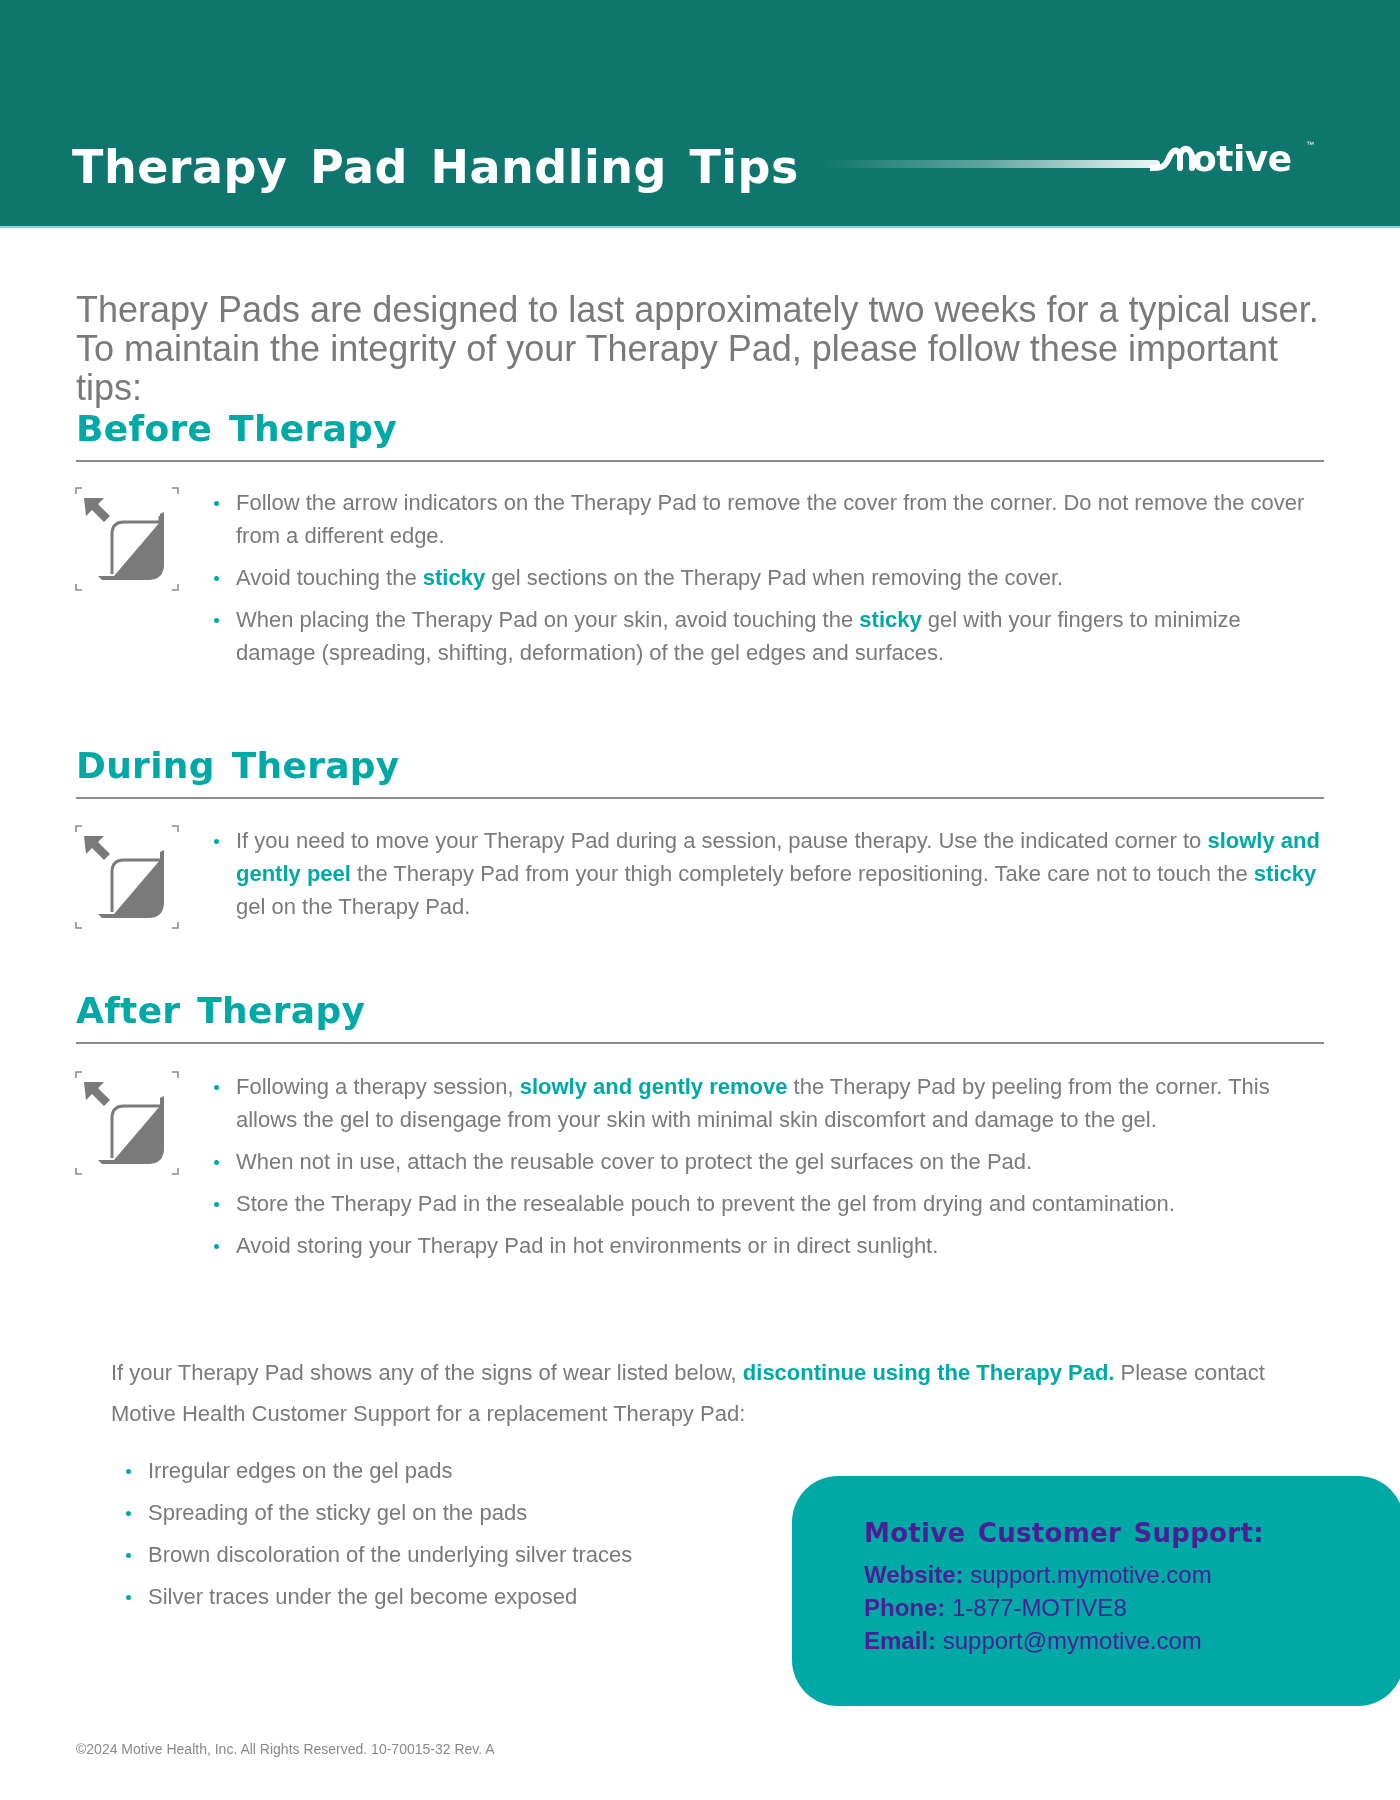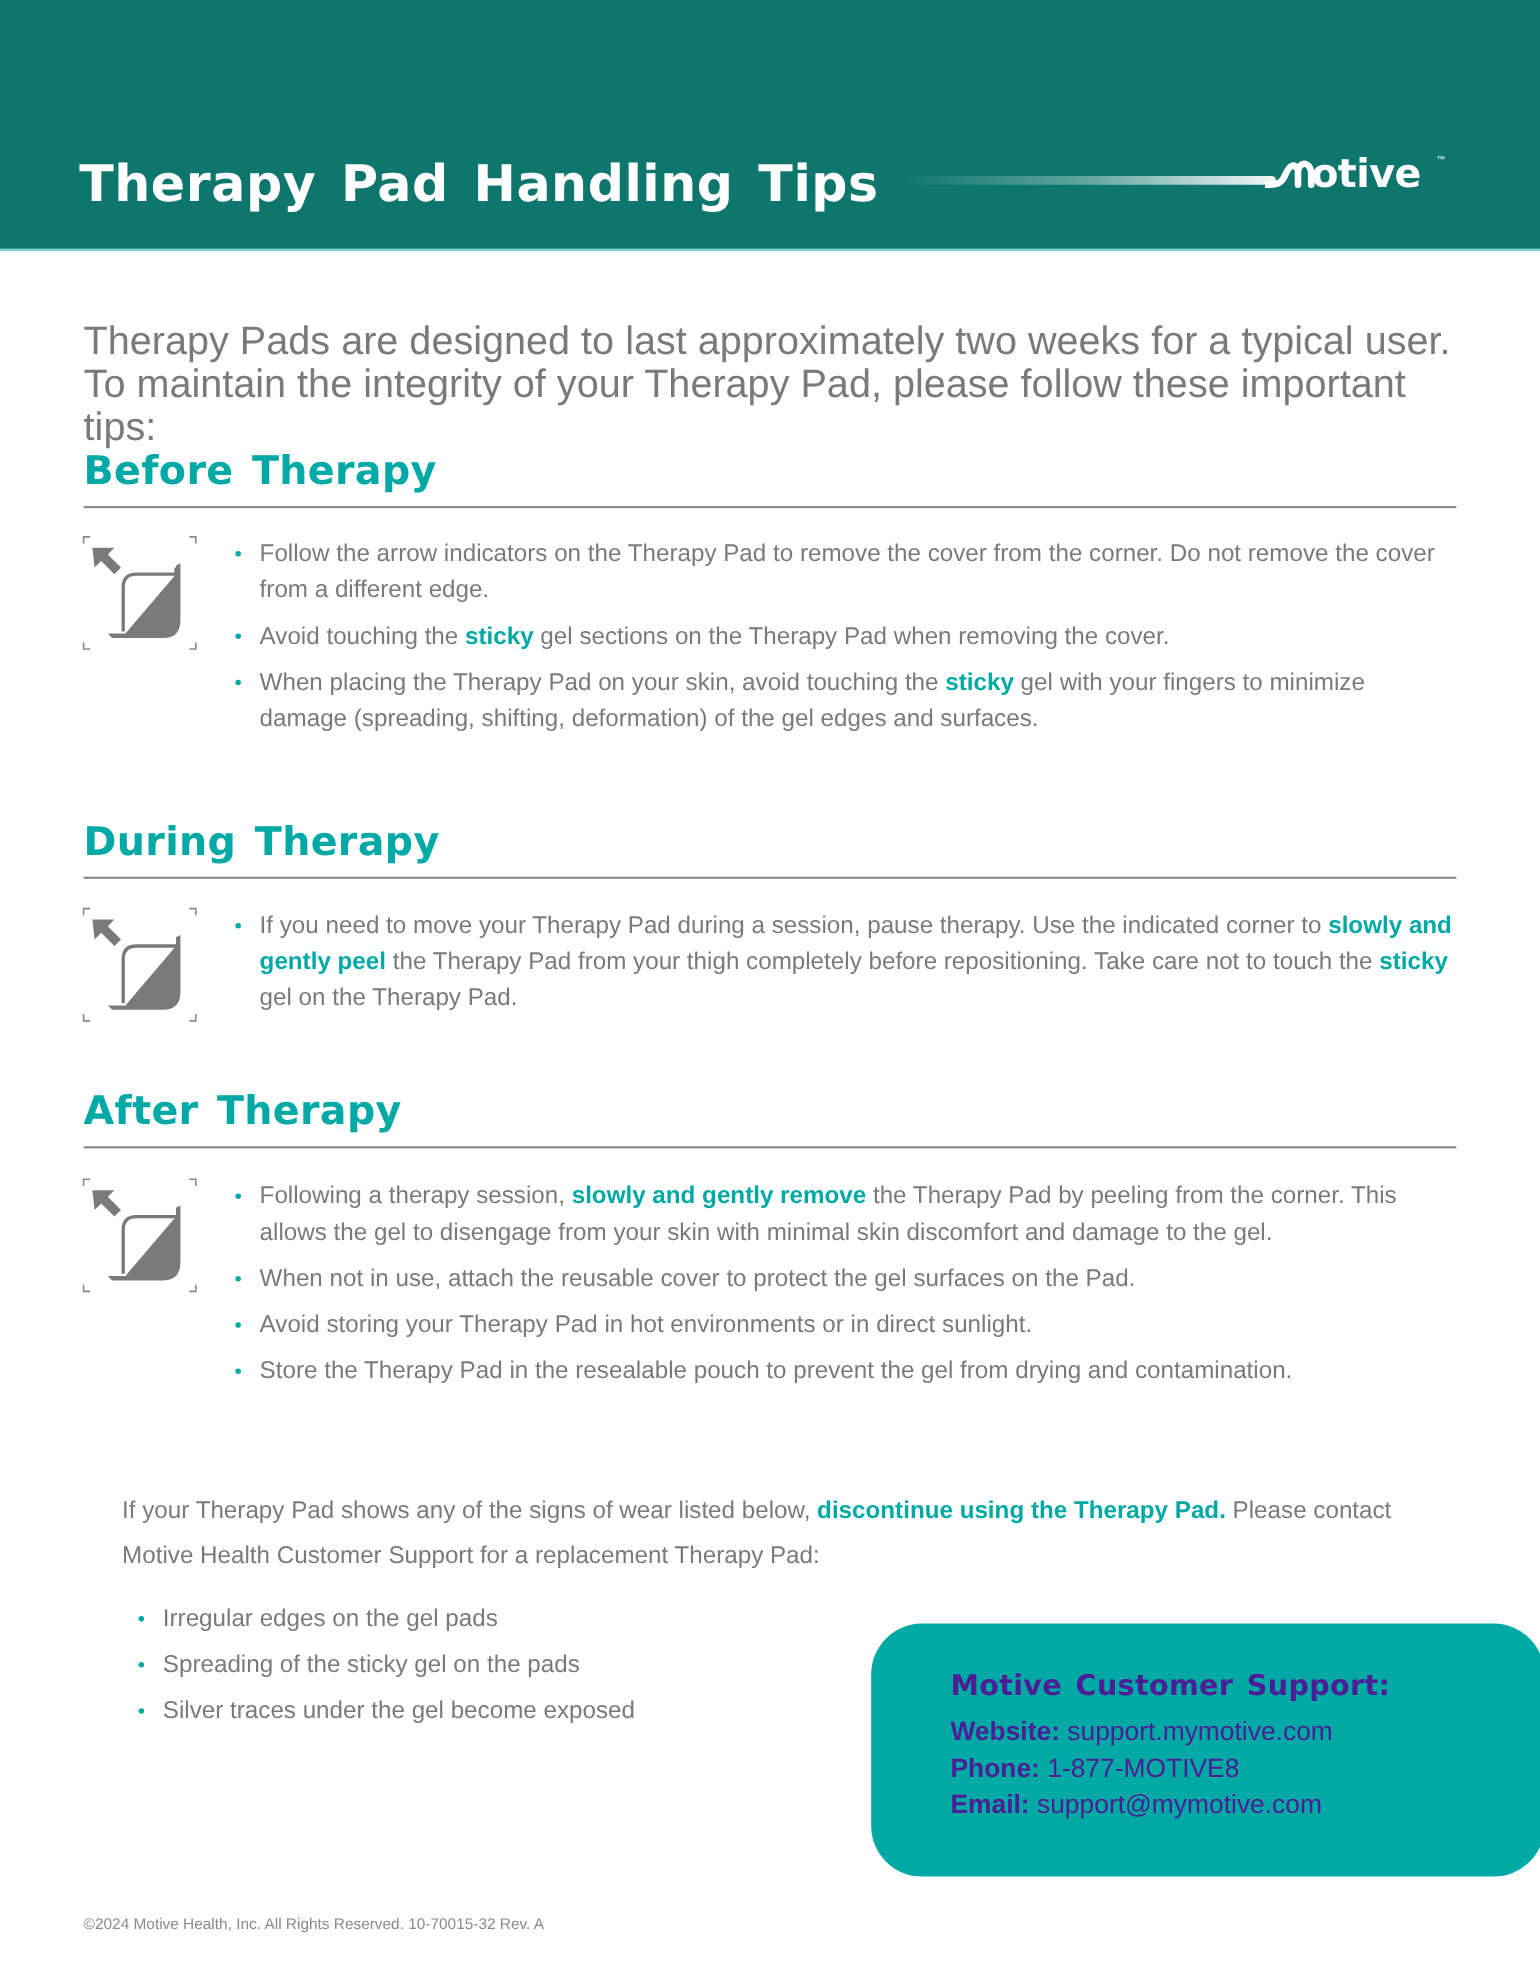--- a/index.html
+++ b/index.html
@@ -161,28 +161,29 @@
       <path d="M2 98 V104 H8"></path>
       <path d="M98 104 H104 V98"></path>
   </g>
   <path d="M10 12 L30 12 L24 18 L36 30 L30 36 L18 24 L12 30 Z" fill="#7a7a7a"></path>
   <path d="M38 88 V48 Q38 36 50 36 H86" fill="none" stroke="#7a7a7a" stroke-width="3"></path>
   <path d="M24 90 L40 90 L86 36 V28 L90 26 V78 Q90 94 74 94 H28 Z" fill="#7a7a7a"></path>
 </svg>
 <ul class="bullets" style="top:1070px;">
   <li><span>Following a therapy session, </span><span class="hl">slowly and gently remove</span><span> the Therapy Pad by peeling from the corner.  This allows the gel to disengage from your skin with minimal skin discomfort and damage to the gel.</span></li>
   <li><span>When not in use, attach the reusable cover to protect the gel surfaces on the Pad.</span></li>
+  <li><span>Store the Therapy Pad in the resealable pouch to prevent the gel from drying and contamination.</span></li>
   <li><span>Avoid storing your Therapy Pad in hot environments or in direct sunlight.</span></li>
-  <li><span>Store the Therapy Pad in the resealable pouch to prevent the gel from drying and contamination.</span></li>
 </ul>
 
 <p class="wear-intro"><span>If your Therapy Pad shows any of the signs of wear listed below, </span><span class="hl">discontinue using the Therapy Pad.</span><span> Please contact Motive Health Customer Support for a replacement Therapy Pad:</span></p>
 <ul class="wear-list">
   <li>Irregular edges on the gel pads</li>
   <li>Spreading of the sticky gel on the pads</li>
+  <li>Brown discoloration of the underlying silver traces</li>
   <li>Silver traces under the gel become exposed</li>
 </ul>
 
 <div class="support-box">
   <div class="support-title">Motive Customer Support:</div>
   <div class="support-row">
     <span class="lbl">Website:</span>
     <span>support.mymotive.com</span>
   </div>
   <div class="support-row">

